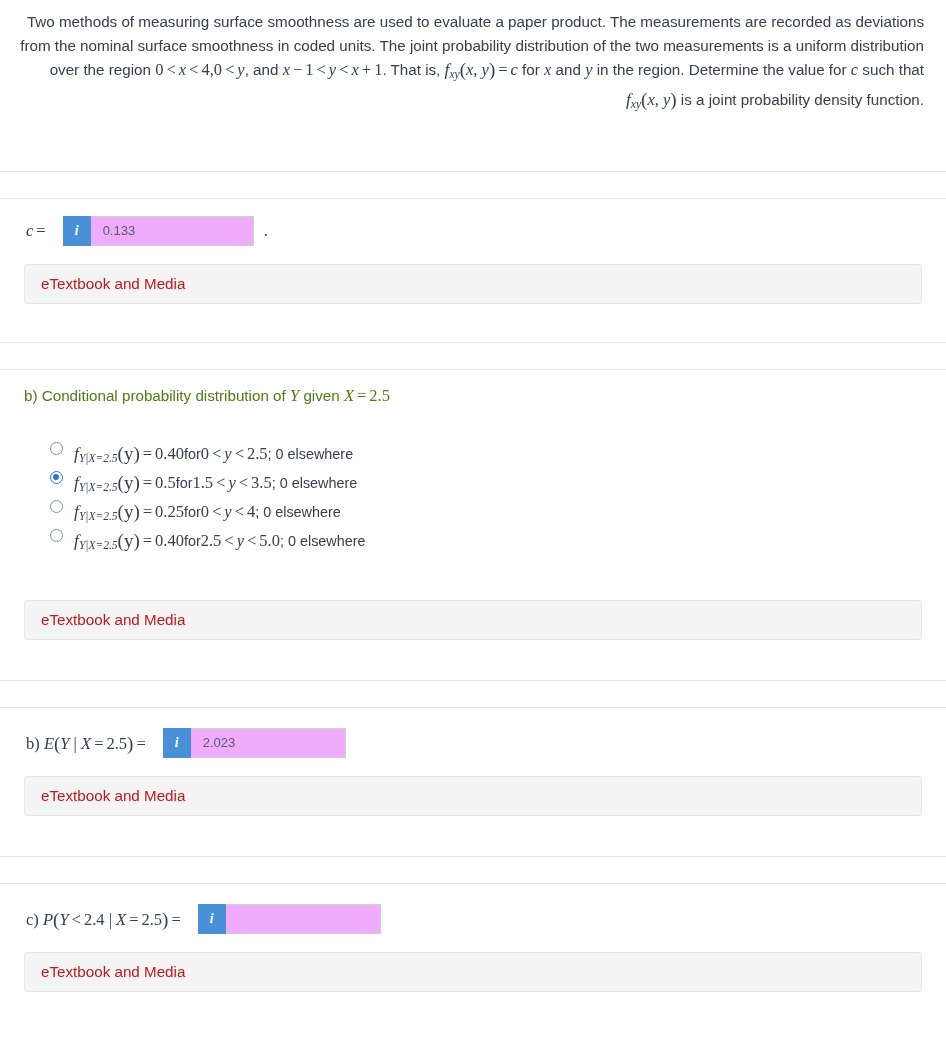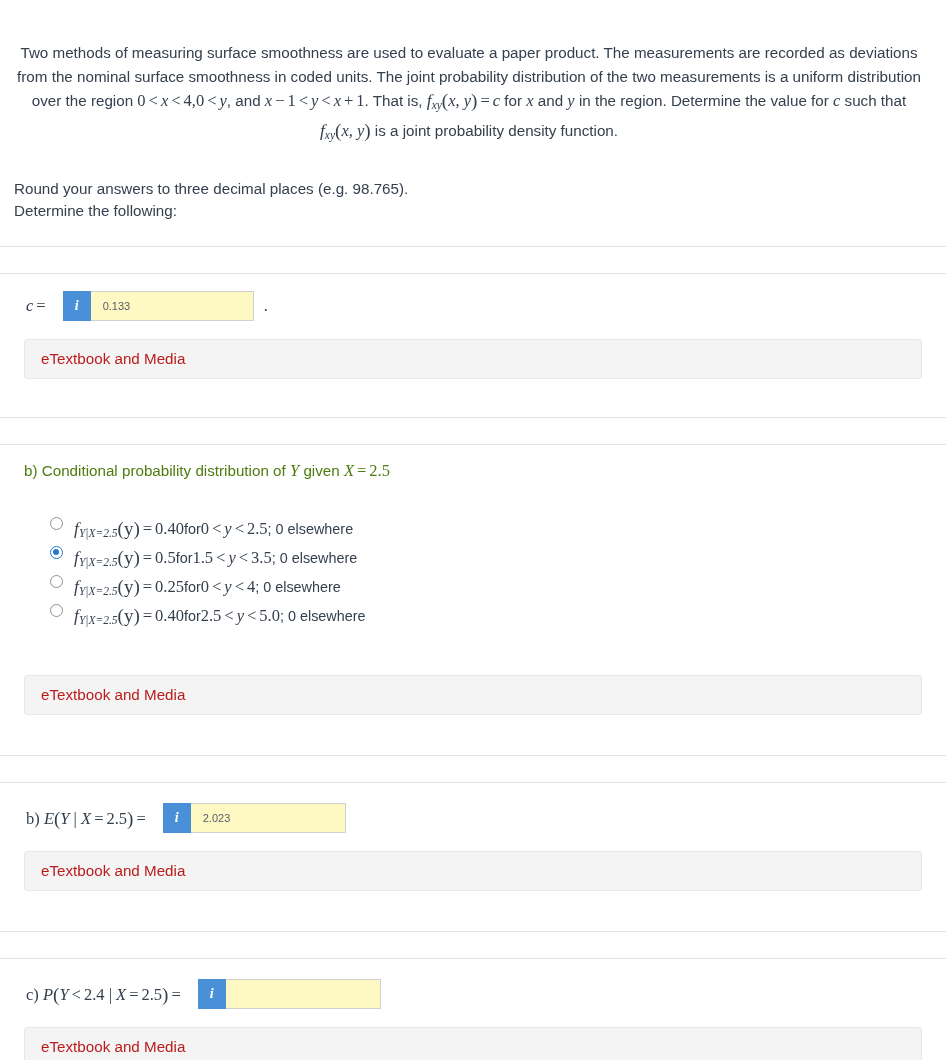--- a/index.html
+++ b/index.html
@@ -22,22 +22,21 @@
     height: 1060px;
     box-sizing: border-box;
   }
 
   
   .problem {
     padding: 10px 22px 0 14px;
     font-size: 15.2px;
     line-height: 23.6px;
     color: #35404e;
-    text-align: center;
-    margin-top: 31px;
+    text-align: right;
   }
   .problem p { margin: 0; }
 
   .spacer-after-problem { height: 30px; }
 
   .instructions {
     padding: 0 22px 0 14px;
     font-size: 15.2px;
     line-height: 22px;
     color: #35404e;
@@ -118,23 +117,23 @@
     display: flex;
     align-items: center;
     justify-content: center;
     cursor: pointer;
     border: 1px solid #4a90d9;
     box-sizing: border-box;
   }
   .text-input {
     border: 1px solid #d0d0d0;
     border-left: none;
-    background: #fef9c3;
+    background: #f0abfc;
     font-family: "Liberation Sans", sans-serif;
-    font-size: 11px;
+    font-size: 13px;
     color: #555d69;
     padding: 0 0 0 12px;
     box-sizing: border-box;
     outline: none;
   }
   .input-c   { width: 163px; }
   .input-exp { width: 155px; }
   .input-p   { width: 155px; }
 
   .trailing-dot {
@@ -216,24 +215,20 @@
 <div class="page">
 
   <div class="problem">
     <p>
       <span>Two methods of measuring surface smoothness are used to evaluate a paper product. The measurements are recorded as deviations from the nominal surface smoothness in coded units. The joint probability distribution of the two measurements is a uniform distribution over the region </span><span class="mn">0</span><span class="mo">&lt;</span><span class="mi">x</span><span class="mo">&lt;</span><span class="mn">4,</span><span class="mn">0</span><span class="mo">&lt;</span><span class="mi">y</span><span>, and </span><span class="mi">x</span><span class="mo">−</span><span class="mn">1</span><span class="mo">&lt;</span><span class="mi">y</span><span class="mo">&lt;</span><span class="mi">x</span><span class="mo">+</span><span class="mn">1</span><span>. That is, </span><span class="ff">f</span><span class="msub">xy</span><span class="mparen">(</span><span class="mi">x</span><span class="mn">,&nbsp;</span><span class="mi">y</span><span class="mparen">)</span><span class="mo">=</span><span class="mi">c</span><span> for </span><span class="mi">x</span><span> and </span><span class="mi">y</span><span> in the region. Determine the value for </span><span class="mi">c</span><span> such that </span><span class="ff">f</span><span class="msub">xy</span><span class="mparen">(</span><span class="mi">x</span><span class="mn">,&nbsp;</span><span class="mi">y</span><span class="mparen">)</span><span> is a joint probability density function.</span>
     </p>
   </div>
 
   <div class="spacer-after-problem"></div>
 
-  <div class="instructions">
-    <span class="line">Round your answers to three decimal places (e.g. 98.765).</span>
-    <span class="line">Determine the following:</span>
-  </div>
 
   <div style="height:24px"></div>
   <div class="divider"></div>
   <div class="gap-band"></div>
   <div class="divider"></div>
 
   <div style="height:17px"></div>
   <div class="answer-row">
     <span class="answer-label"><span class="mi">c</span><span class="mo">=</span></span>
     <span class="input-group">

